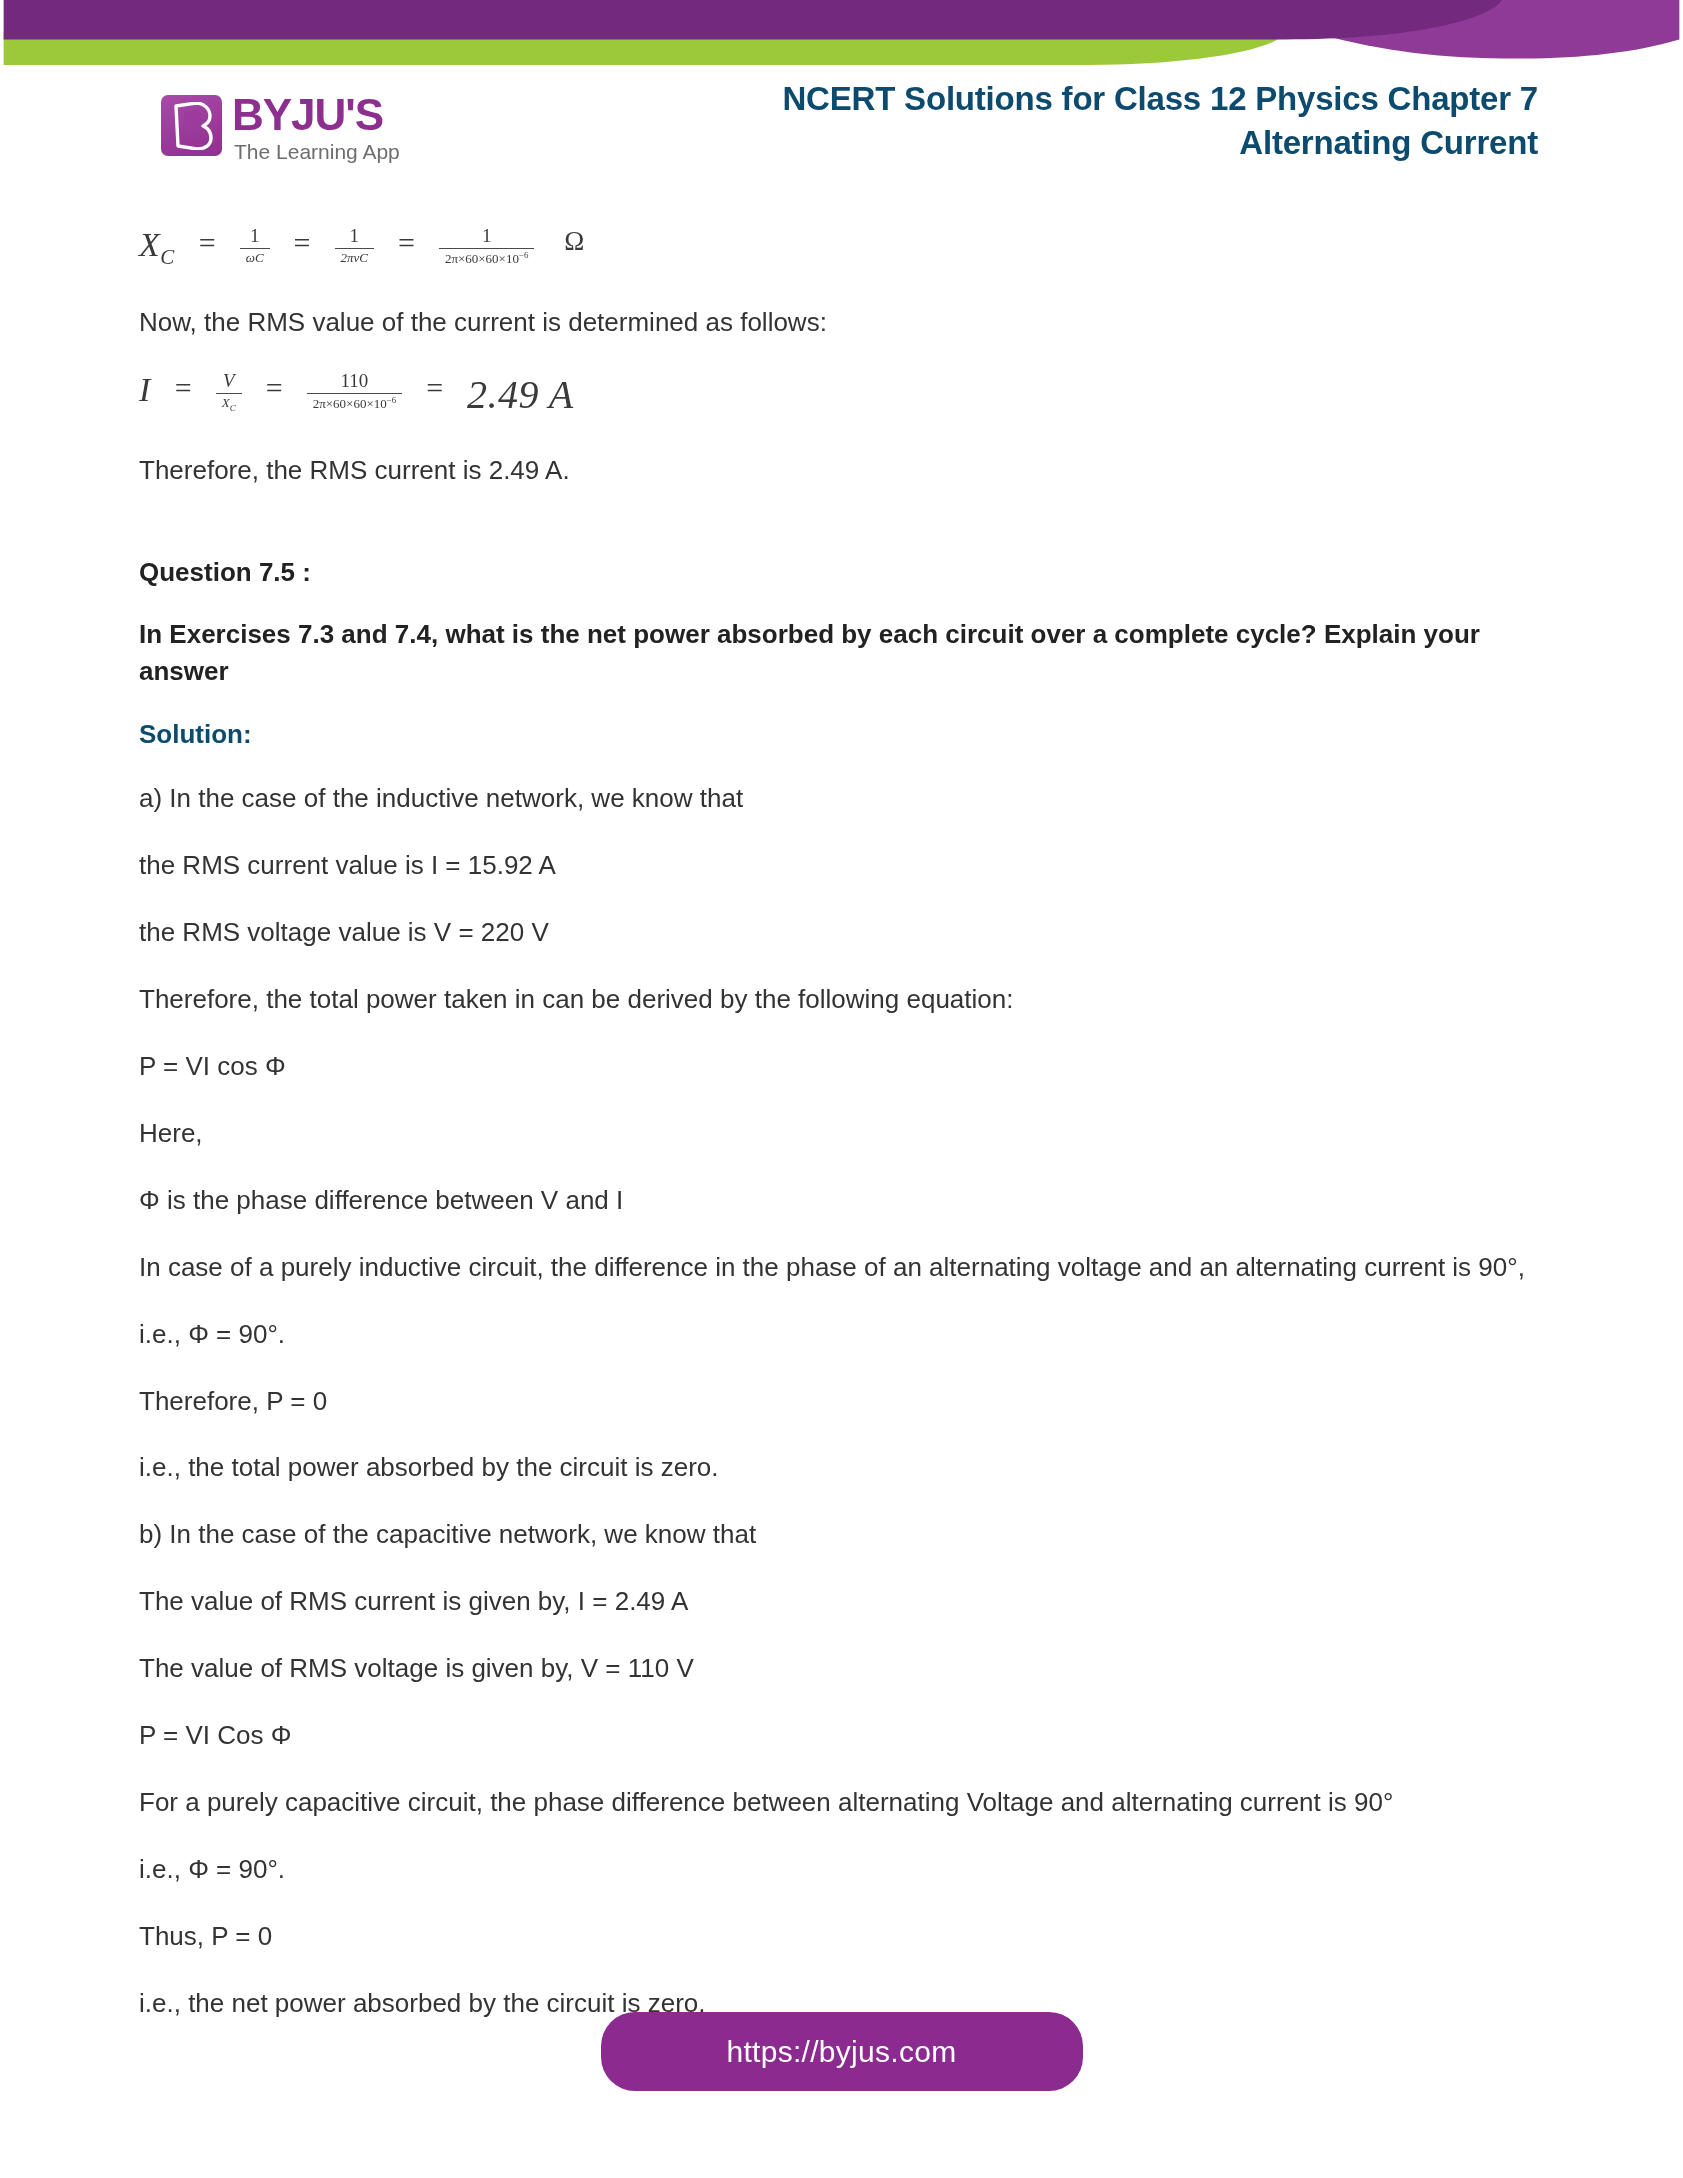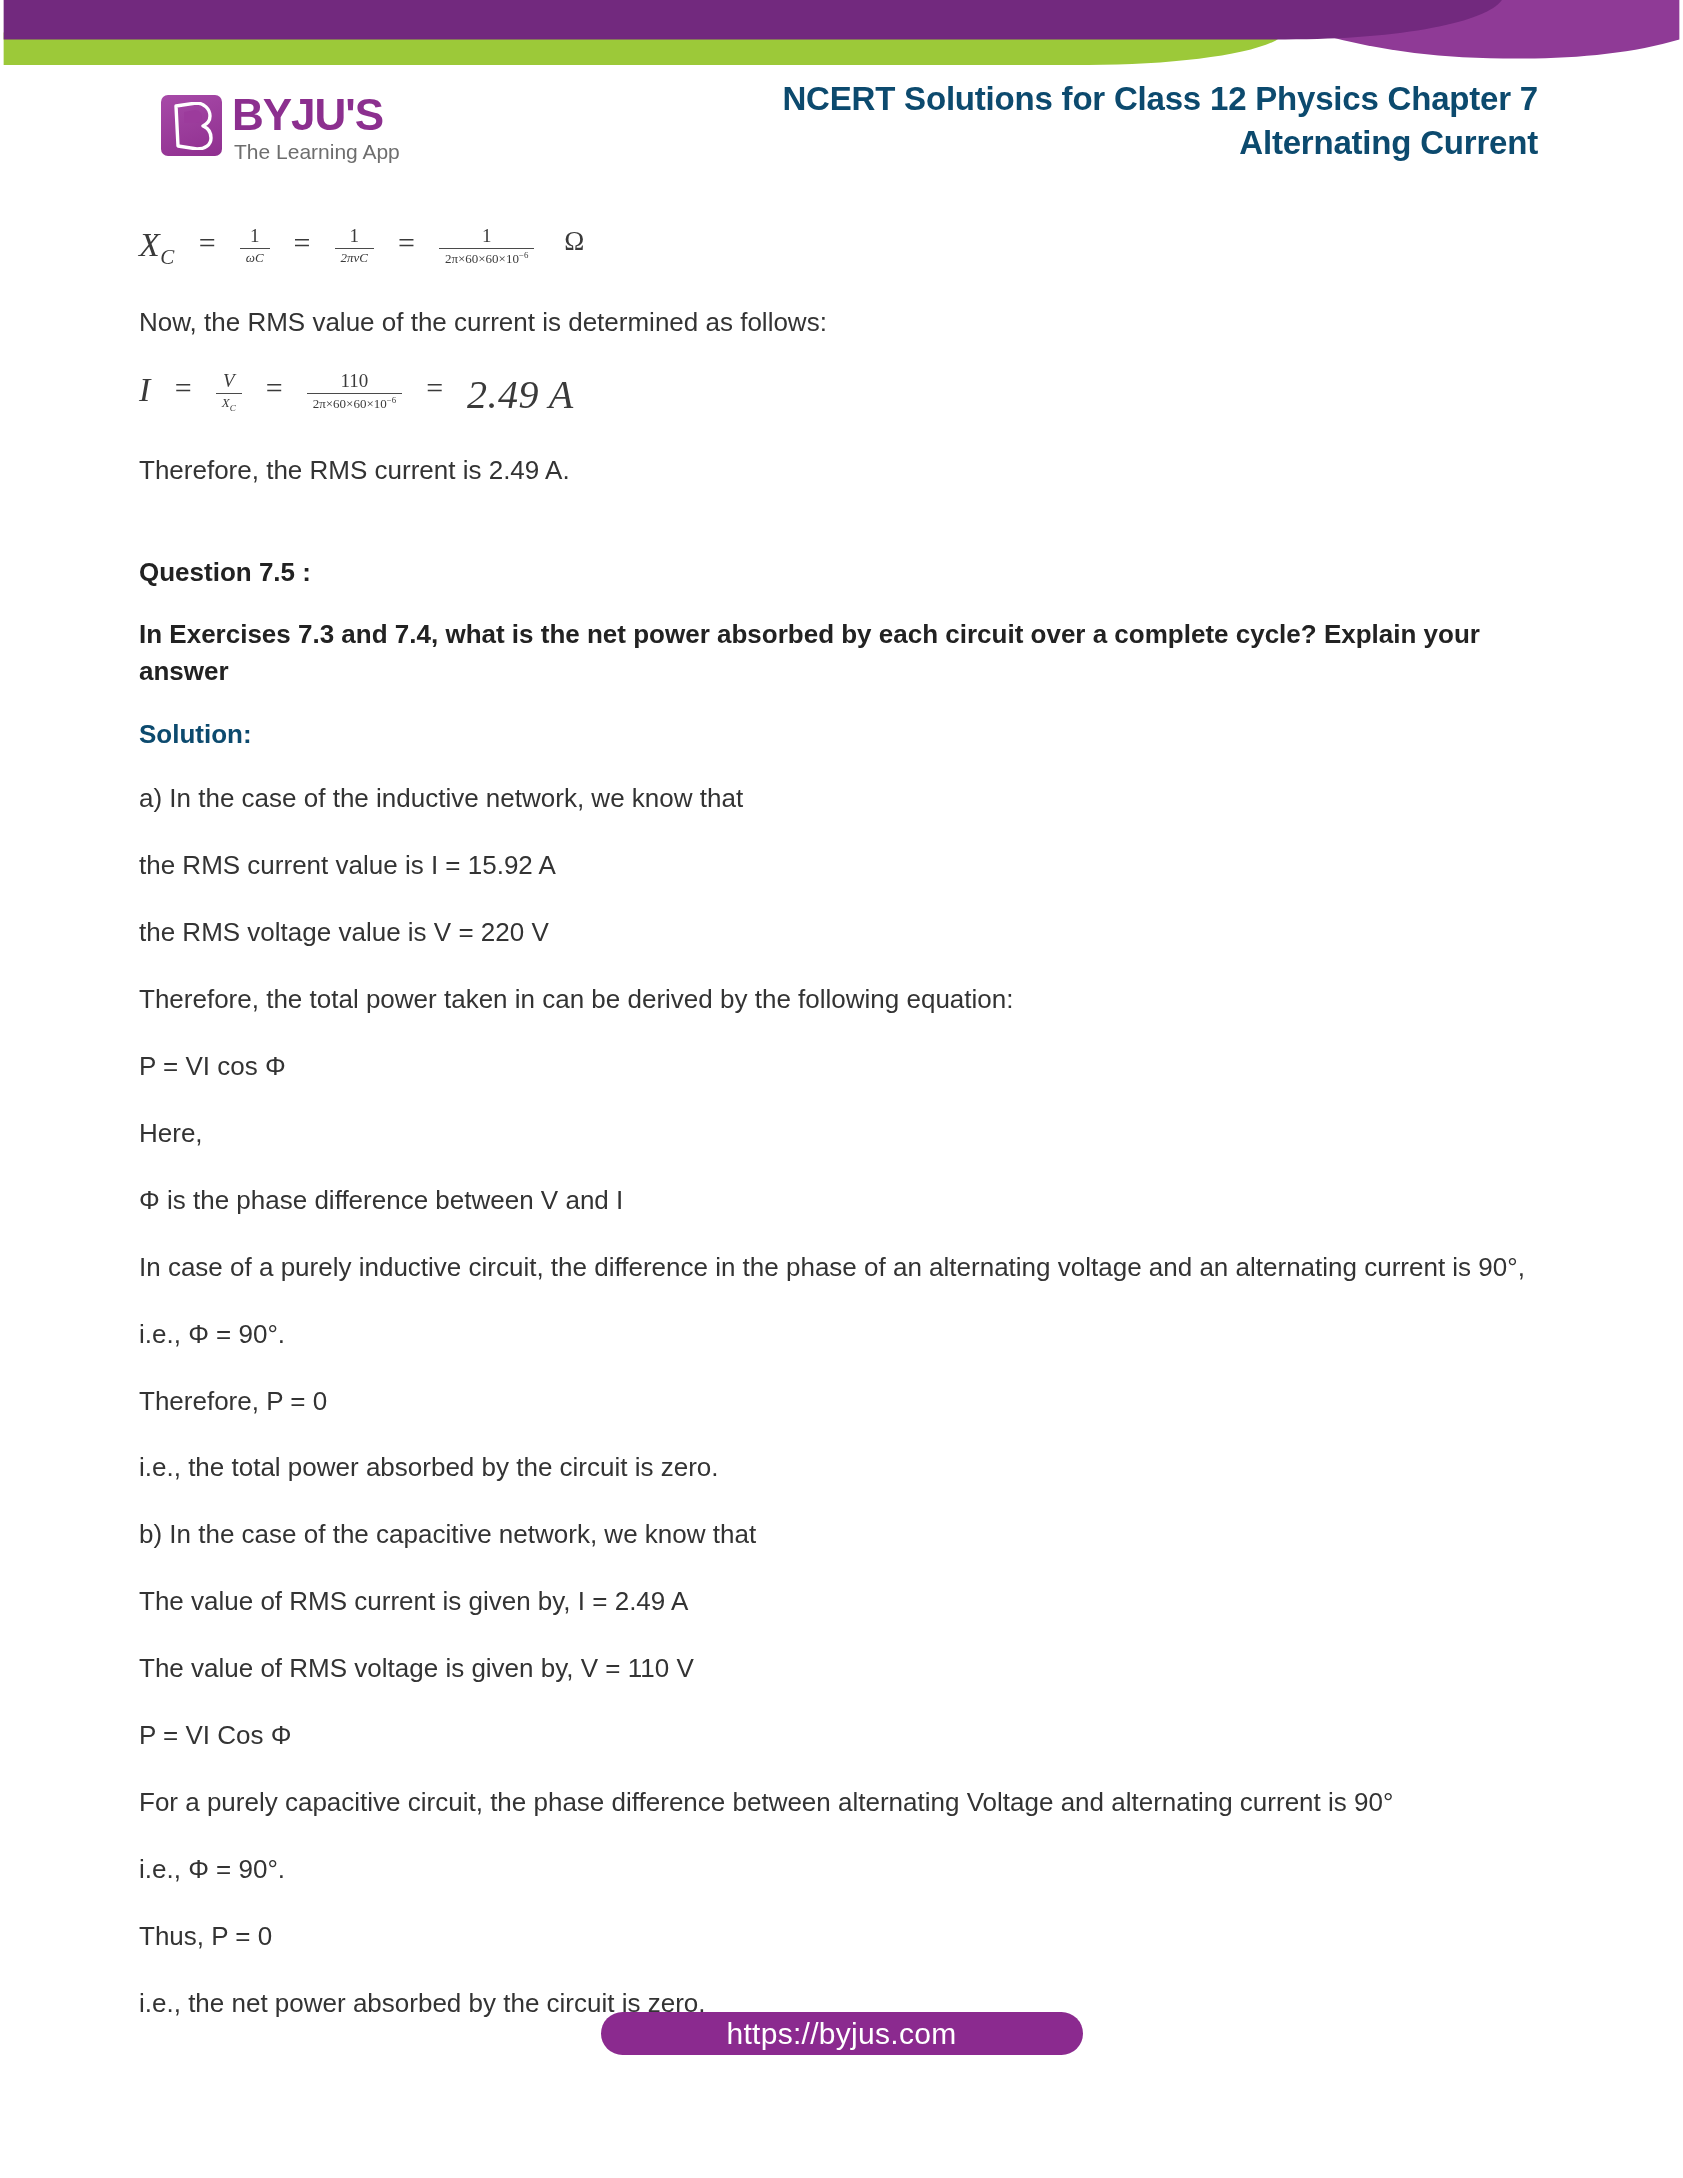--- a/index.html
+++ b/index.html
@@ -167,21 +167,21 @@
   }
   sup.exp { font-size: 0.68em; }
 
   
   .footer-btn {
     position: absolute;
     left: 50%;
     transform: translateX(-50%);
     top: 2012px;
     width: 482px;
-    height: 43px;
+    height: 79px;
     background: #8B2A8F;
     border-radius: 34px;
     display: flex;
     align-items: center;
     justify-content: center;
     color: #ffffff;
     font-size: 30px;
     font-family: "Liberation Sans", sans-serif;
     letter-spacing: 0.3px;
   }

